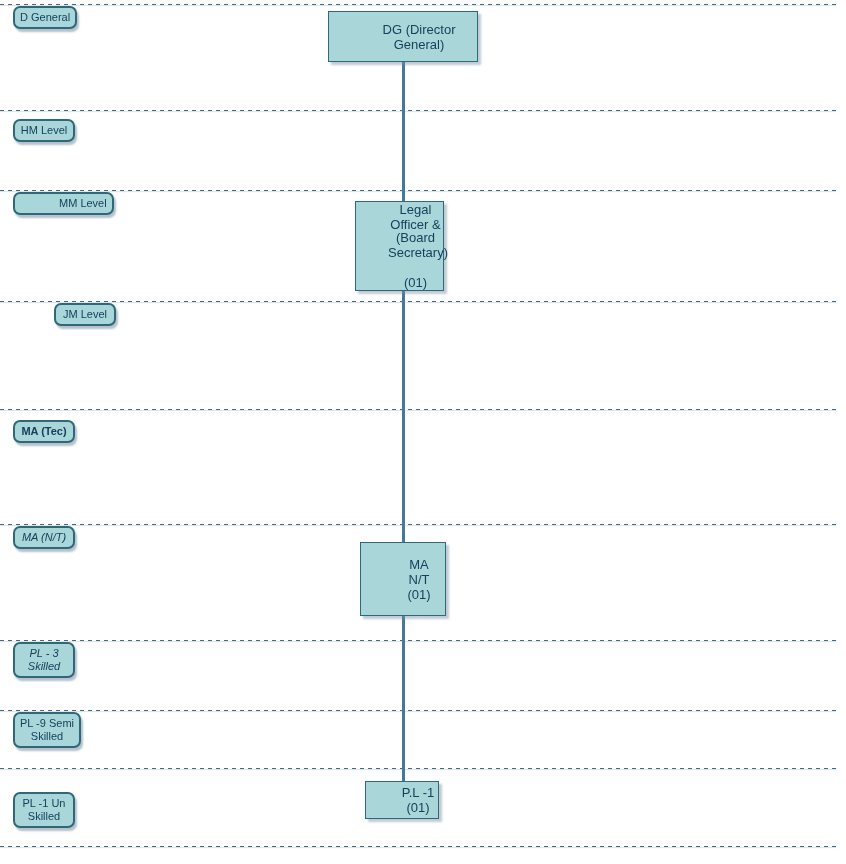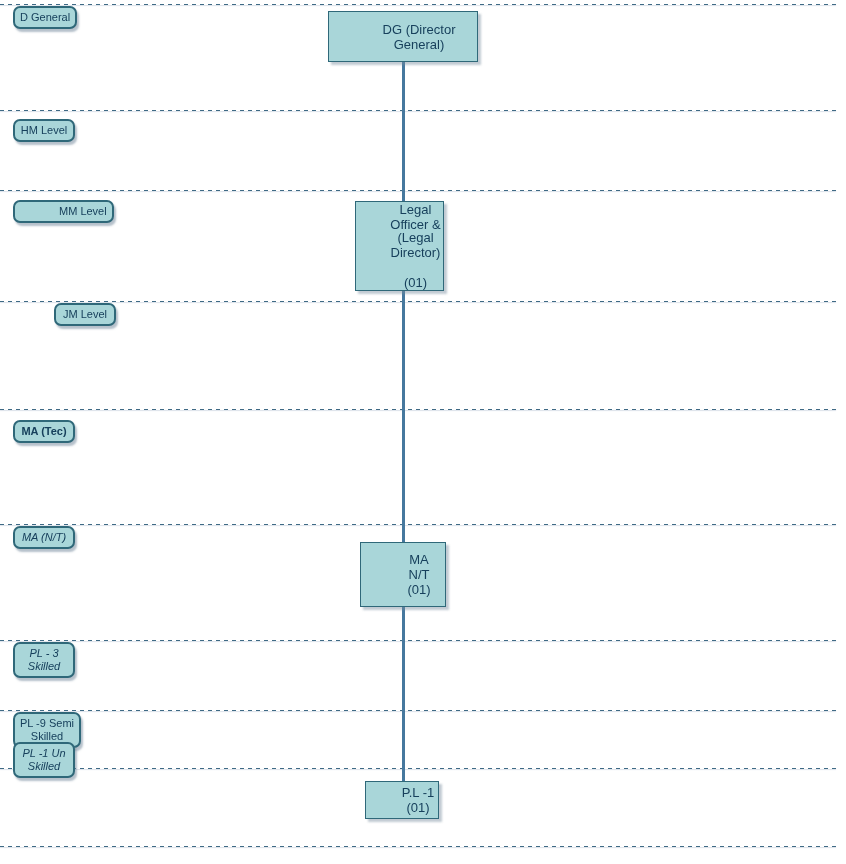--- a/index.html
+++ b/index.html
@@ -81,60 +81,60 @@
     </div>
   <div id="connector-layer">
       <div class="connector" style="left: 402px; top: 62px; width: 3px; height: 719px;"></div>
     </div>
   <div id="node-layer">
       <div class="node" style="left: 328px; top: 11px; width: 150px; height: 51px;">
         <div class="node-line">DG (Director General)</div>
       </div>
       <div class="node" style="left: 355px; top: 201px; width: 89px; height: 90px;">
         <div class="node-line">Legal Officer &amp;</div>
-        <div class="node-line">(Legal</div>
-        <div class="node-line">Director)</div>
+        <div class="node-line">(Board</div>
+        <div class="node-line">Secretary)</div>
         <div class="node-line"></div>
         <div class="node-line">(01)</div>
       </div>
-      <div class="node" style="left: 360px; top: 542px; width: 86px; height: 65px;">
+      <div class="node" style="left: 360px; top: 542px; width: 86px; height: 74px;">
         <div class="node-line">MA</div>
         <div class="node-line">N/T</div>
         <div class="node-line">(01)</div>
       </div>
       <div class="node" style="left: 365px; top: 781px; width: 74px; height: 38px;">
         <div class="node-line">P.L -1</div>
         <div class="node-line">(01)</div>
       </div>
     </div>
   <div id="label-layer">
       <div class="lane-label" style="top: 6px;">
         <div>D General</div>
       </div>
       <div class="lane-label" style="top: 112px; margin-top: 7px;">
         <div>HM Level</div>
       </div>
-      <div class="lane-label" style="top: 200px; padding-left: 44px;">
+      <div class="lane-label" style="top: 192px; padding-left: 44px;">
         <div>MM Level</div>
       </div>
       <div class="lane-label" style="top: 303px; margin-left: 41px;">
         <div>JM Level</div>
       </div>
       <div class="lane-label" style="top: 420px; font-weight: bold;">
         <div>MA (Tec)</div>
       </div>
       <div class="lane-label" style="top: 526px; font-style: italic;">
         <div>MA (N/T)</div>
       </div>
       <div class="lane-label" style="top: 642px; font-style: italic;">
         <div>PL - 3</div>
         <div>Skilled</div>
       </div>
       <div class="lane-label" style="top: 712px;">
         <div>PL -9 Semi</div>
         <div>Skilled</div>
       </div>
-      <div class="lane-label" style="top: 742px; font-style: italic;">
+      <div class="lane-label" style="top: 792px;">
         <div>PL -1 Un</div>
         <div>Skilled</div>
       </div>
     </div>
 </div>
 
 </body></html>

